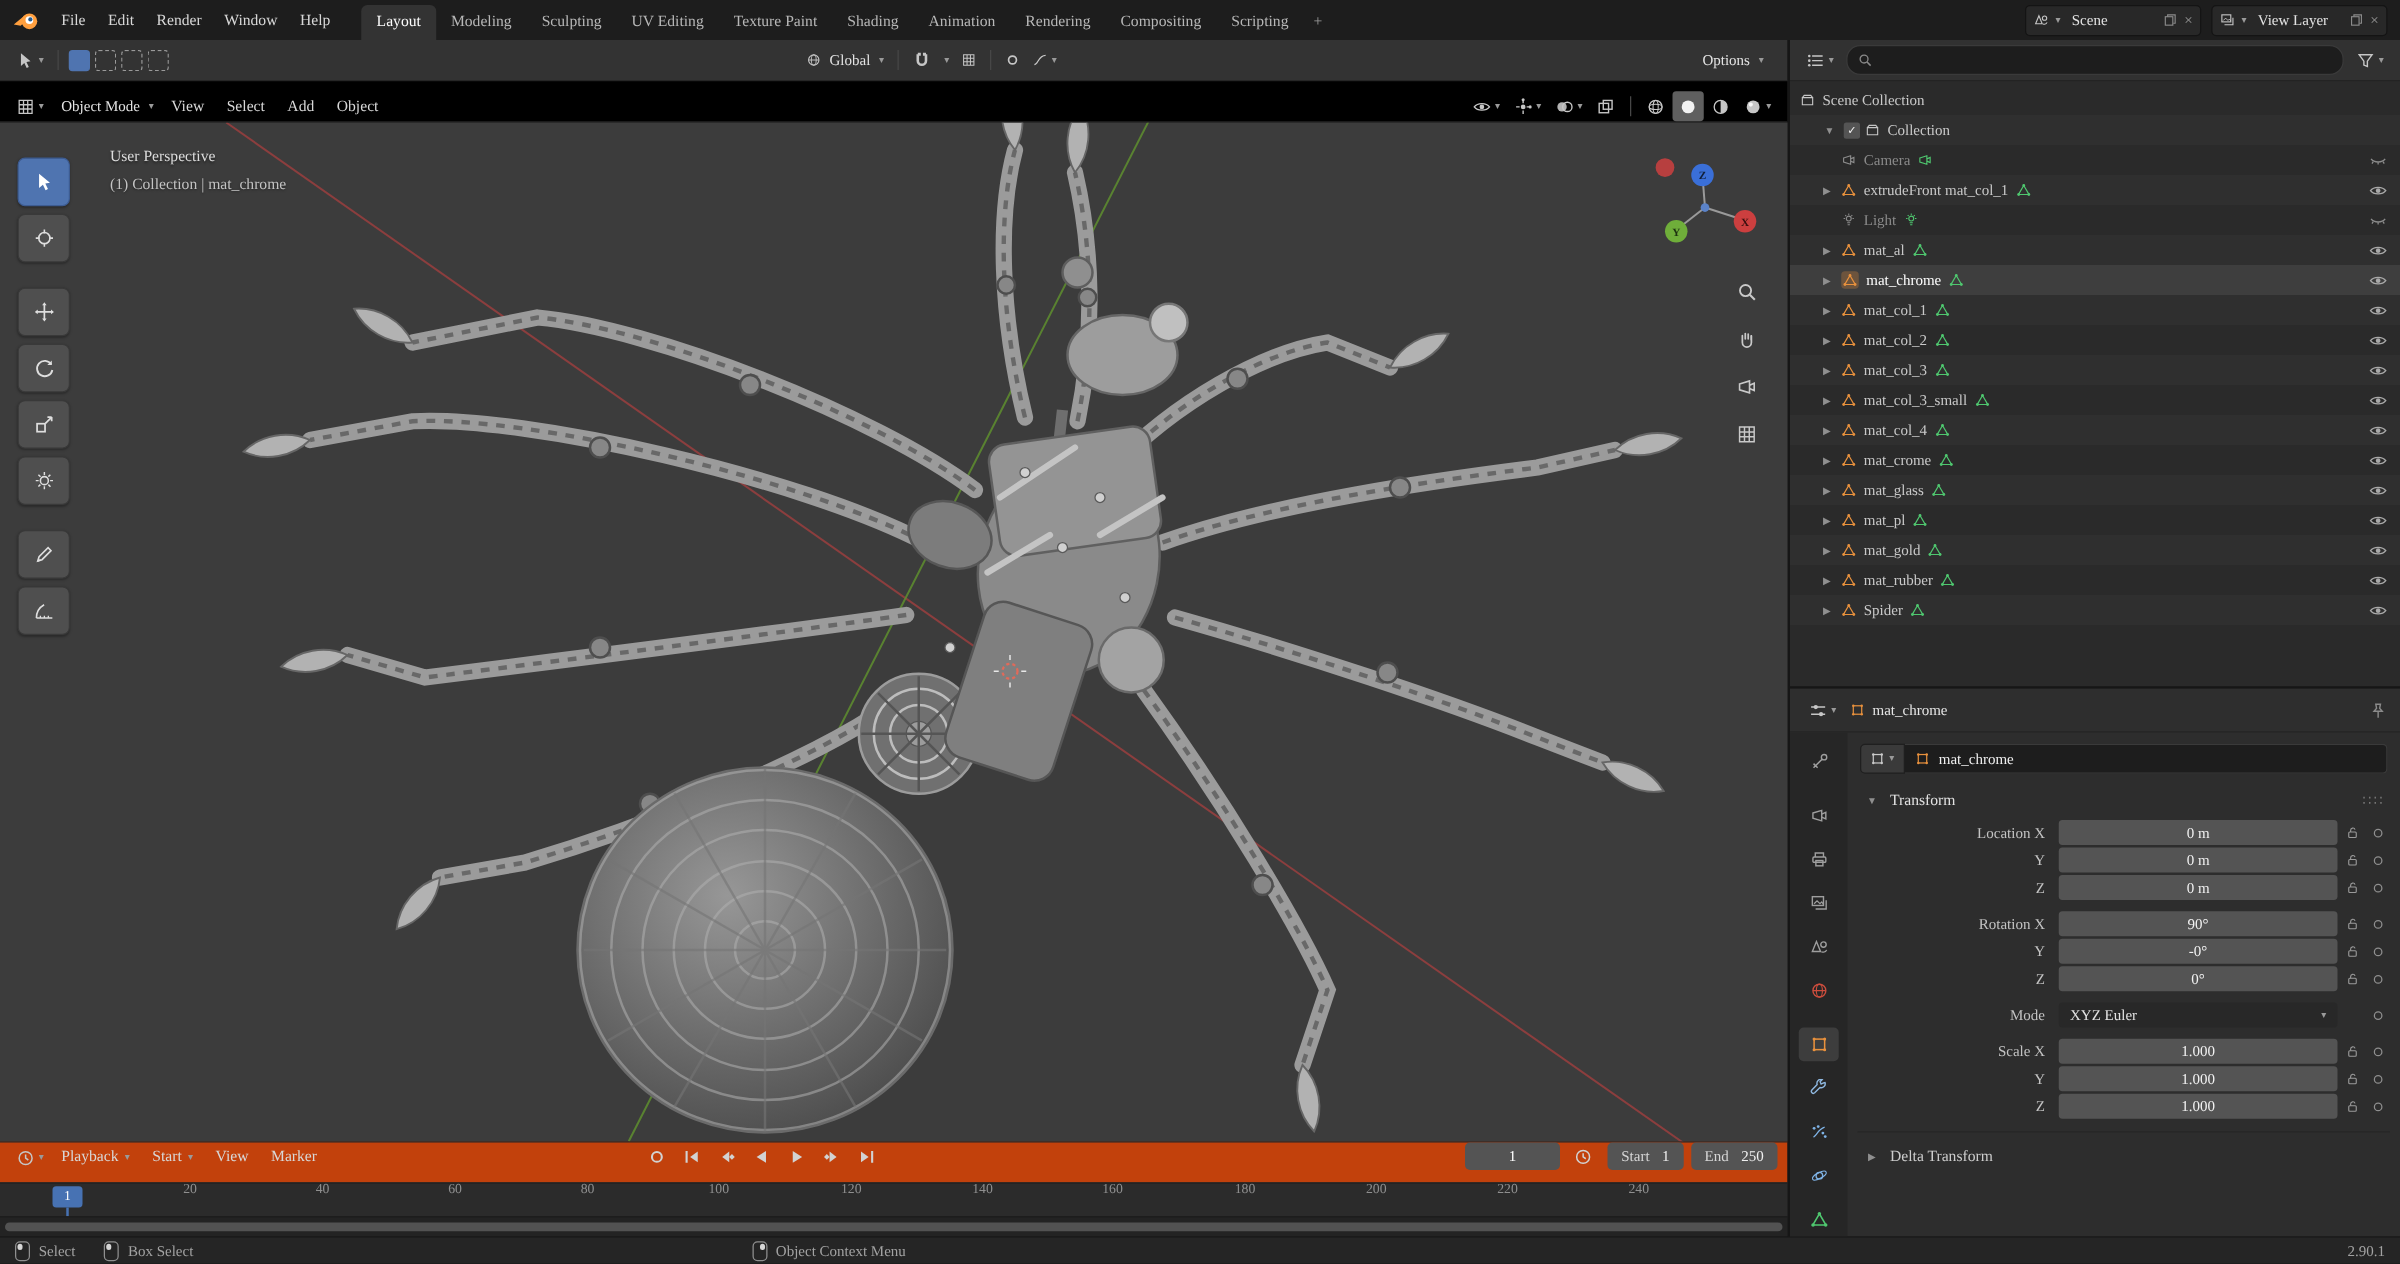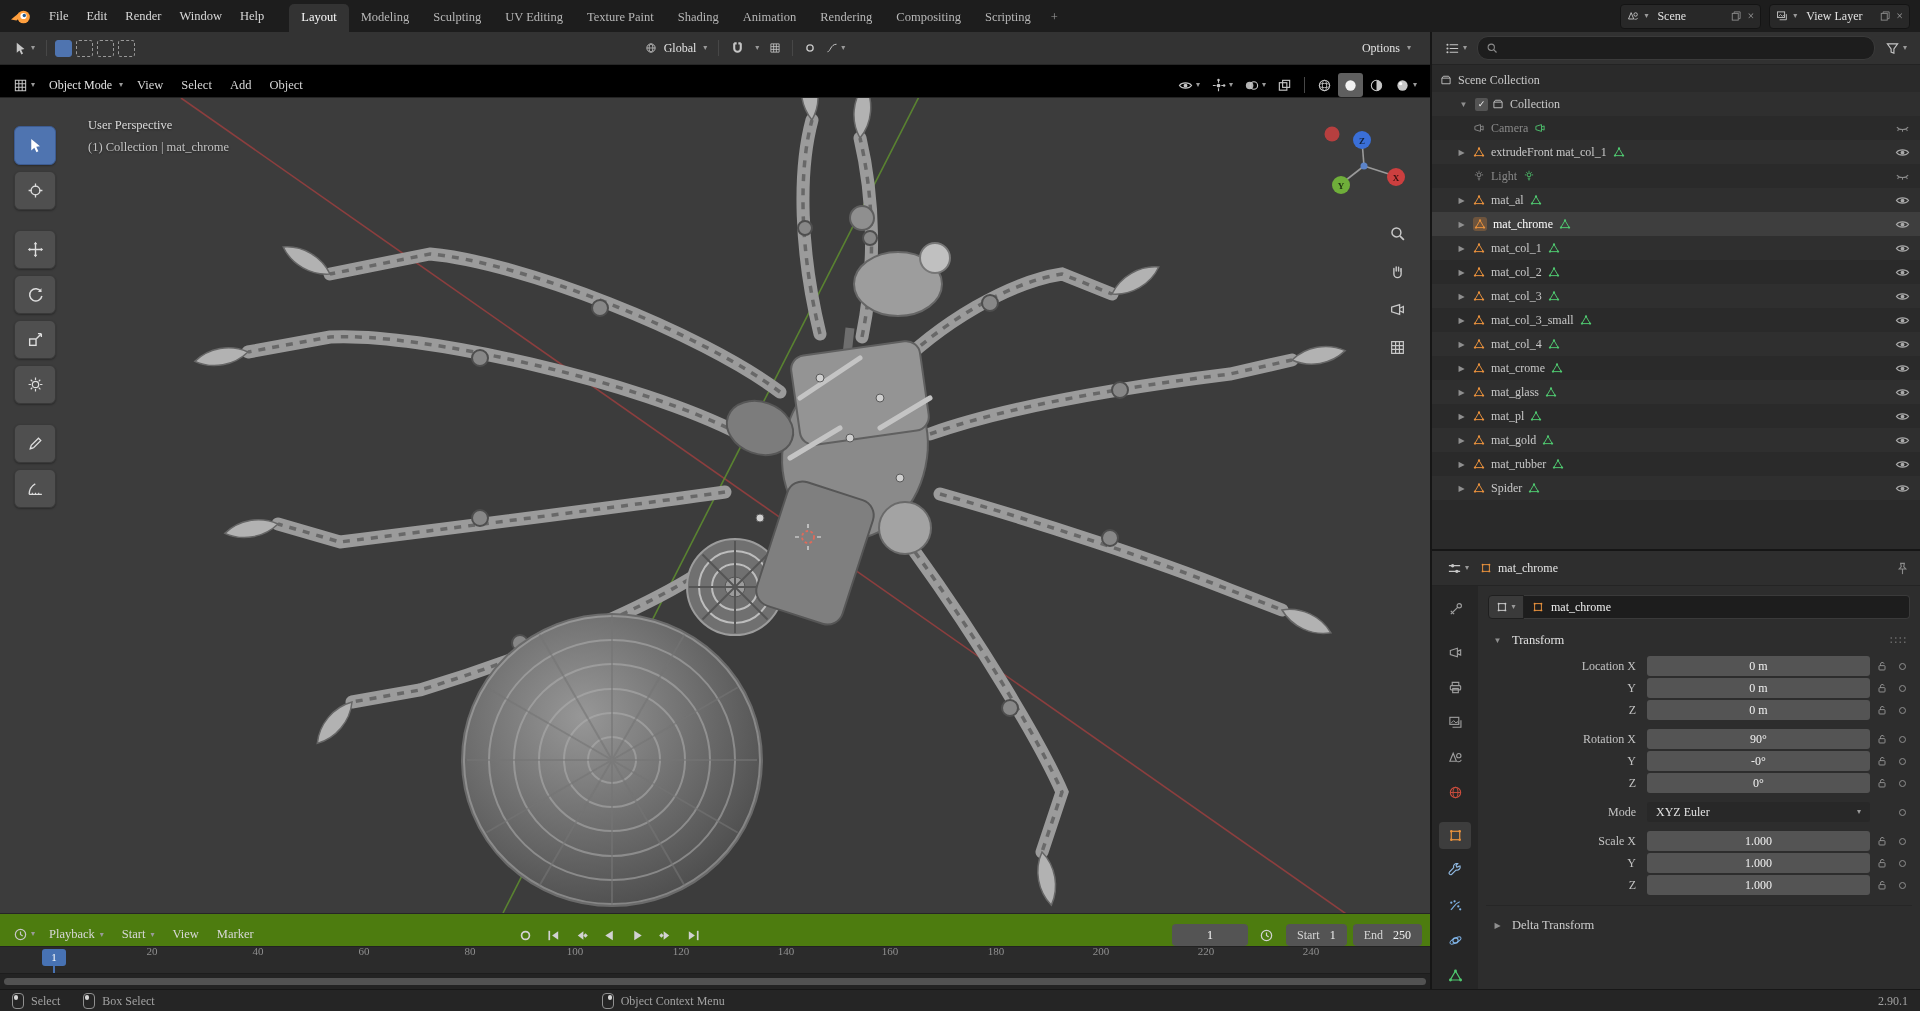--- a/index.html
+++ b/index.html
@@ -56,21 +56,21 @@
   .ovl .l2{color:#c3c3c3}
   .tools{position:absolute;left:14px;top:28px;display:flex;flex-direction:column;gap:6px}
   .tool{width:40px;height:37px;background:#4f4f4f;border:1px solid #393939;border-radius:6px;display:flex;align-items:center;justify-content:center;color:#dedede;box-shadow:0 1px 2px rgba(0,0,0,.3)}
   .tool.active{background:#4f74b0;border-color:#3d5c92;color:#fff}
   .tgap{height:8px}
   .navcol{position:absolute;right:22px;top:124px;display:flex;flex-direction:column;gap:16px;align-items:center}
   .navbtn{color:#c9c9c9;width:22px;height:22px;display:flex;align-items:center;justify-content:center}
   .gizmo{position:absolute;right:16px;top:10px}
 
   
-  .tl-h{height:32px;background:#4d7c0f;display:flex;align-items:flex-end;padding:0 8px;border-top:1px solid #262626}
+  .tl-h{height:32px;background:#c2410c;display:flex;align-items:flex-start;padding:0 8px;border-top:1px solid #262626}
   .pb{display:flex;align-items:center;gap:2px;margin-left:250px}
   .pbtn{width:26px;height:22px;display:flex;align-items:center;justify-content:center;color:#d2d2d2;border-radius:3px}
   .tl-r{margin-left:auto;display:flex;align-items:center;gap:6px}
   .frame-f{width:76px;height:22px;background:#545454;border-radius:4px;color:#fff;display:flex;align-items:center;justify-content:center}
   .range-f{height:22px;background:#545454;border-radius:4px;color:#f0f0f0;display:flex;align-items:center;gap:10px;padding:0 11px}
   .range-f .lab{color:#d6d6d6}
   .ruler{height:26px;background:#2b2b2b;position:relative;border-top:1px solid #222}
   .tick{position:absolute;bottom:16px;transform:translateX(-50%);color:#8f8f8f;font-size:11px}
   .playhead{position:absolute;left:42px;top:2px;width:24px;height:24px}
   .ph-box{background:#4772b3;color:#fff;border-radius:3px;text-align:center;font-size:11px;height:17px;line-height:17px}

